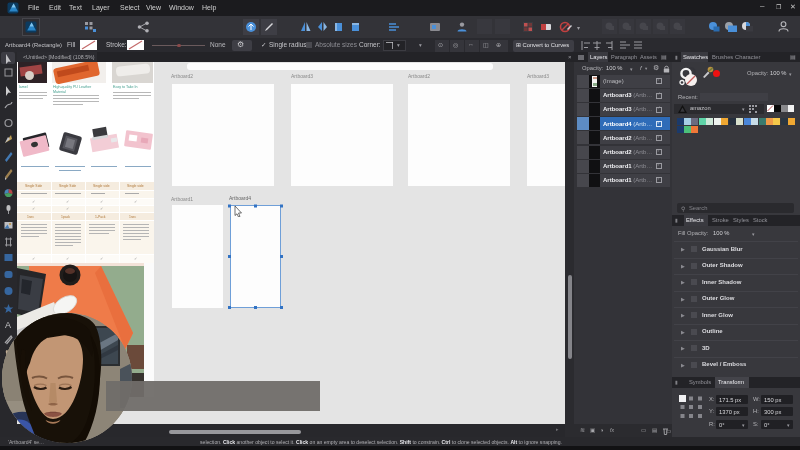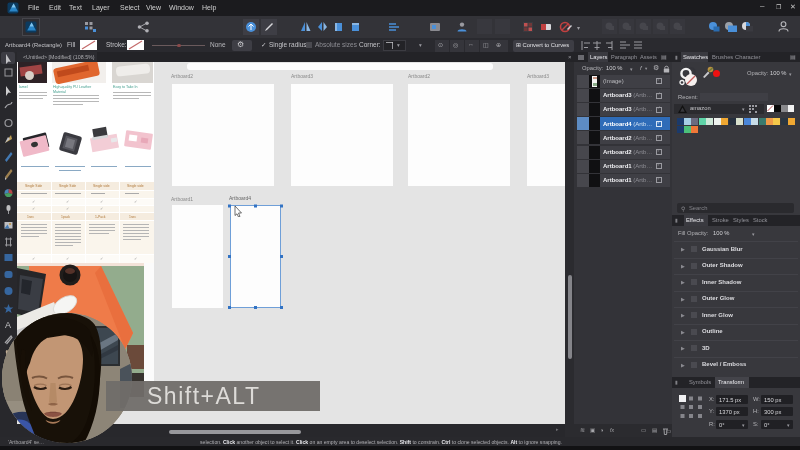--- a/index.html
+++ b/index.html
@@ -673,15 +673,14 @@
   <path d="M57 72.5 C60.5 71 66 71 69.5 72.5" stroke="#9c7355" stroke-width="1.2" fill="none"></path>
   <path d="M48.5 70 L47 89 C48.5 91.5 53.5 91.5 55 89 L53.5 70 Z" fill="#b58a66"></path>
   <path d="M46 91 C48.5 89.8 53.5 89.8 56 91 C53.5 93 48.5 93 46 91 Z" fill="#8f6447"></path>
   <path d="M42 100.5 C46.5 98.5 55.5 98.5 60 100.5 C57.5 105 44.5 105 42 100.5 Z" fill="#8a5243"></path>
   <path d="M42 100.5 C46.5 99.2 55.5 99.2 60 100.5 C55.5 98 46.5 98 42 100.5 Z" fill="#6e3d32"></path>
   <path d="M43.5 107 C48.5 109.5 53.5 109.5 58.5 107 C55.5 112 46.5 112 43.5 107 Z" fill="#a87a58"></path>
 </svg>
 </div>
 
 <div class="abs" style="left:106px;top:380.5px;width:214px;height:30px;background:rgba(112,109,105,0.95);"></div>
-<div class="txt" style="left:147px;top:383px;font-size:23px;color:#dddbd8;letter-spacing:1.5px;">Shift+ALT</div>
 
 </div>
 
 </body></html>

